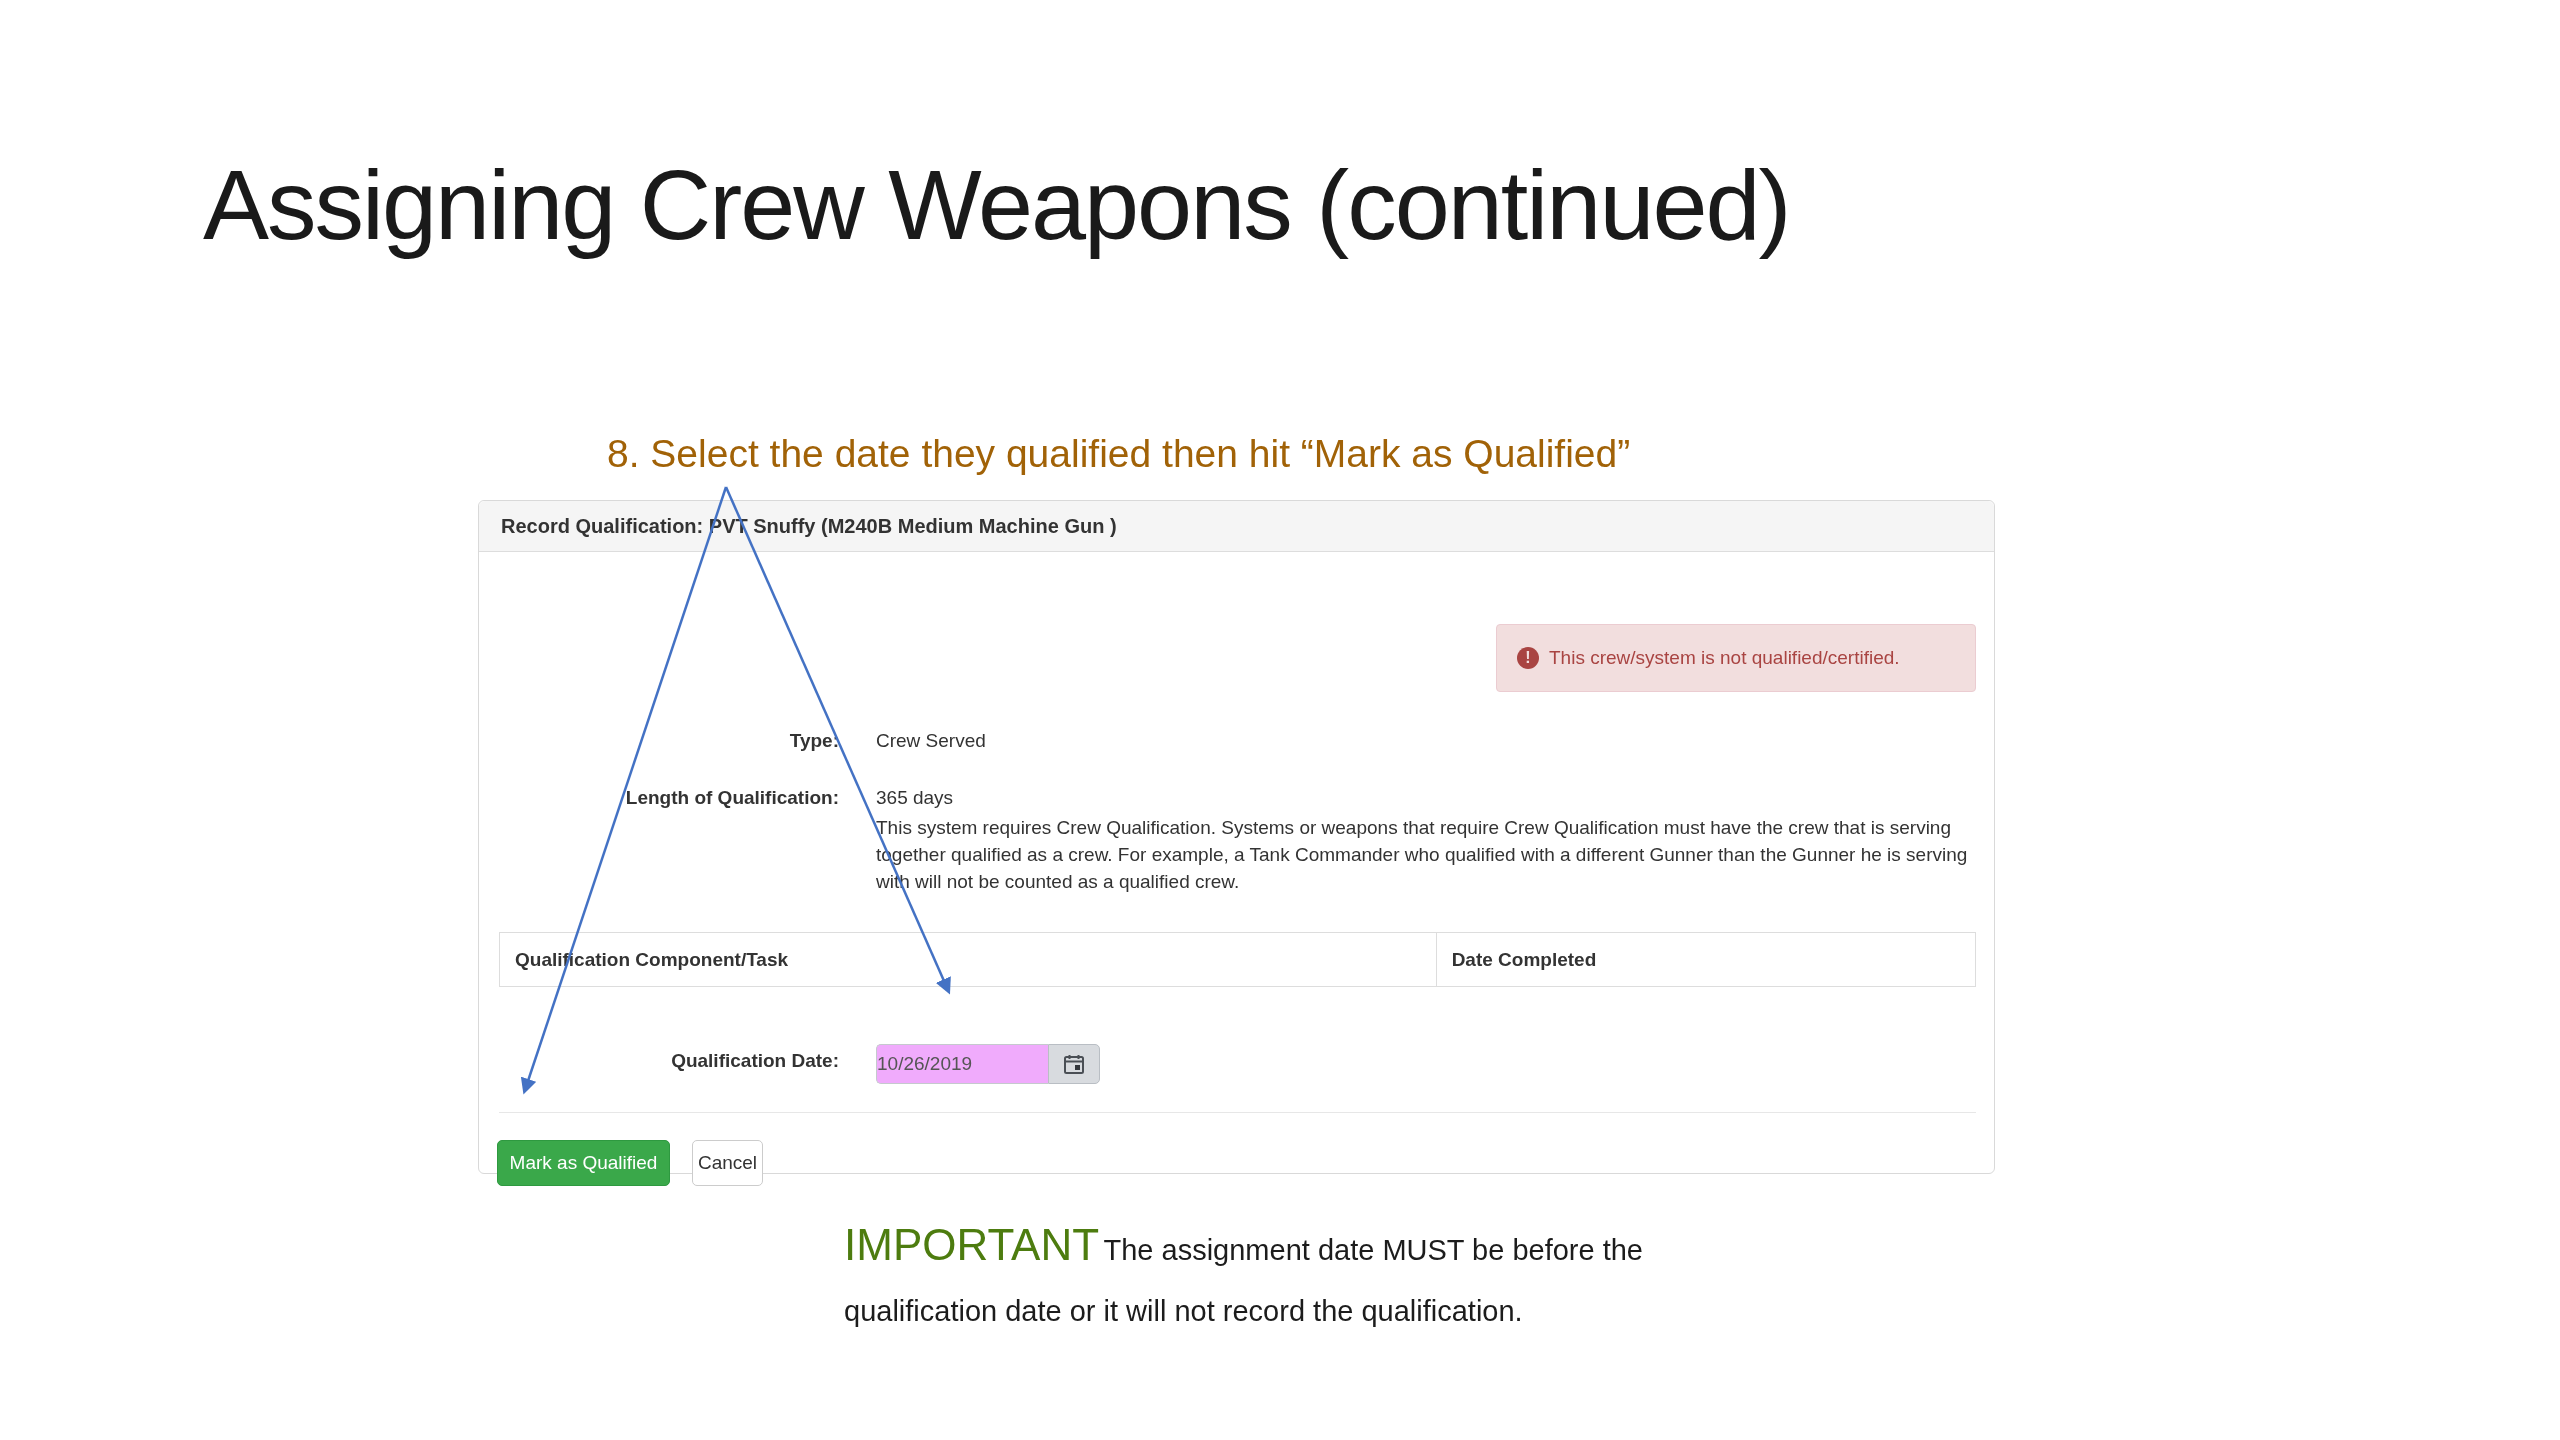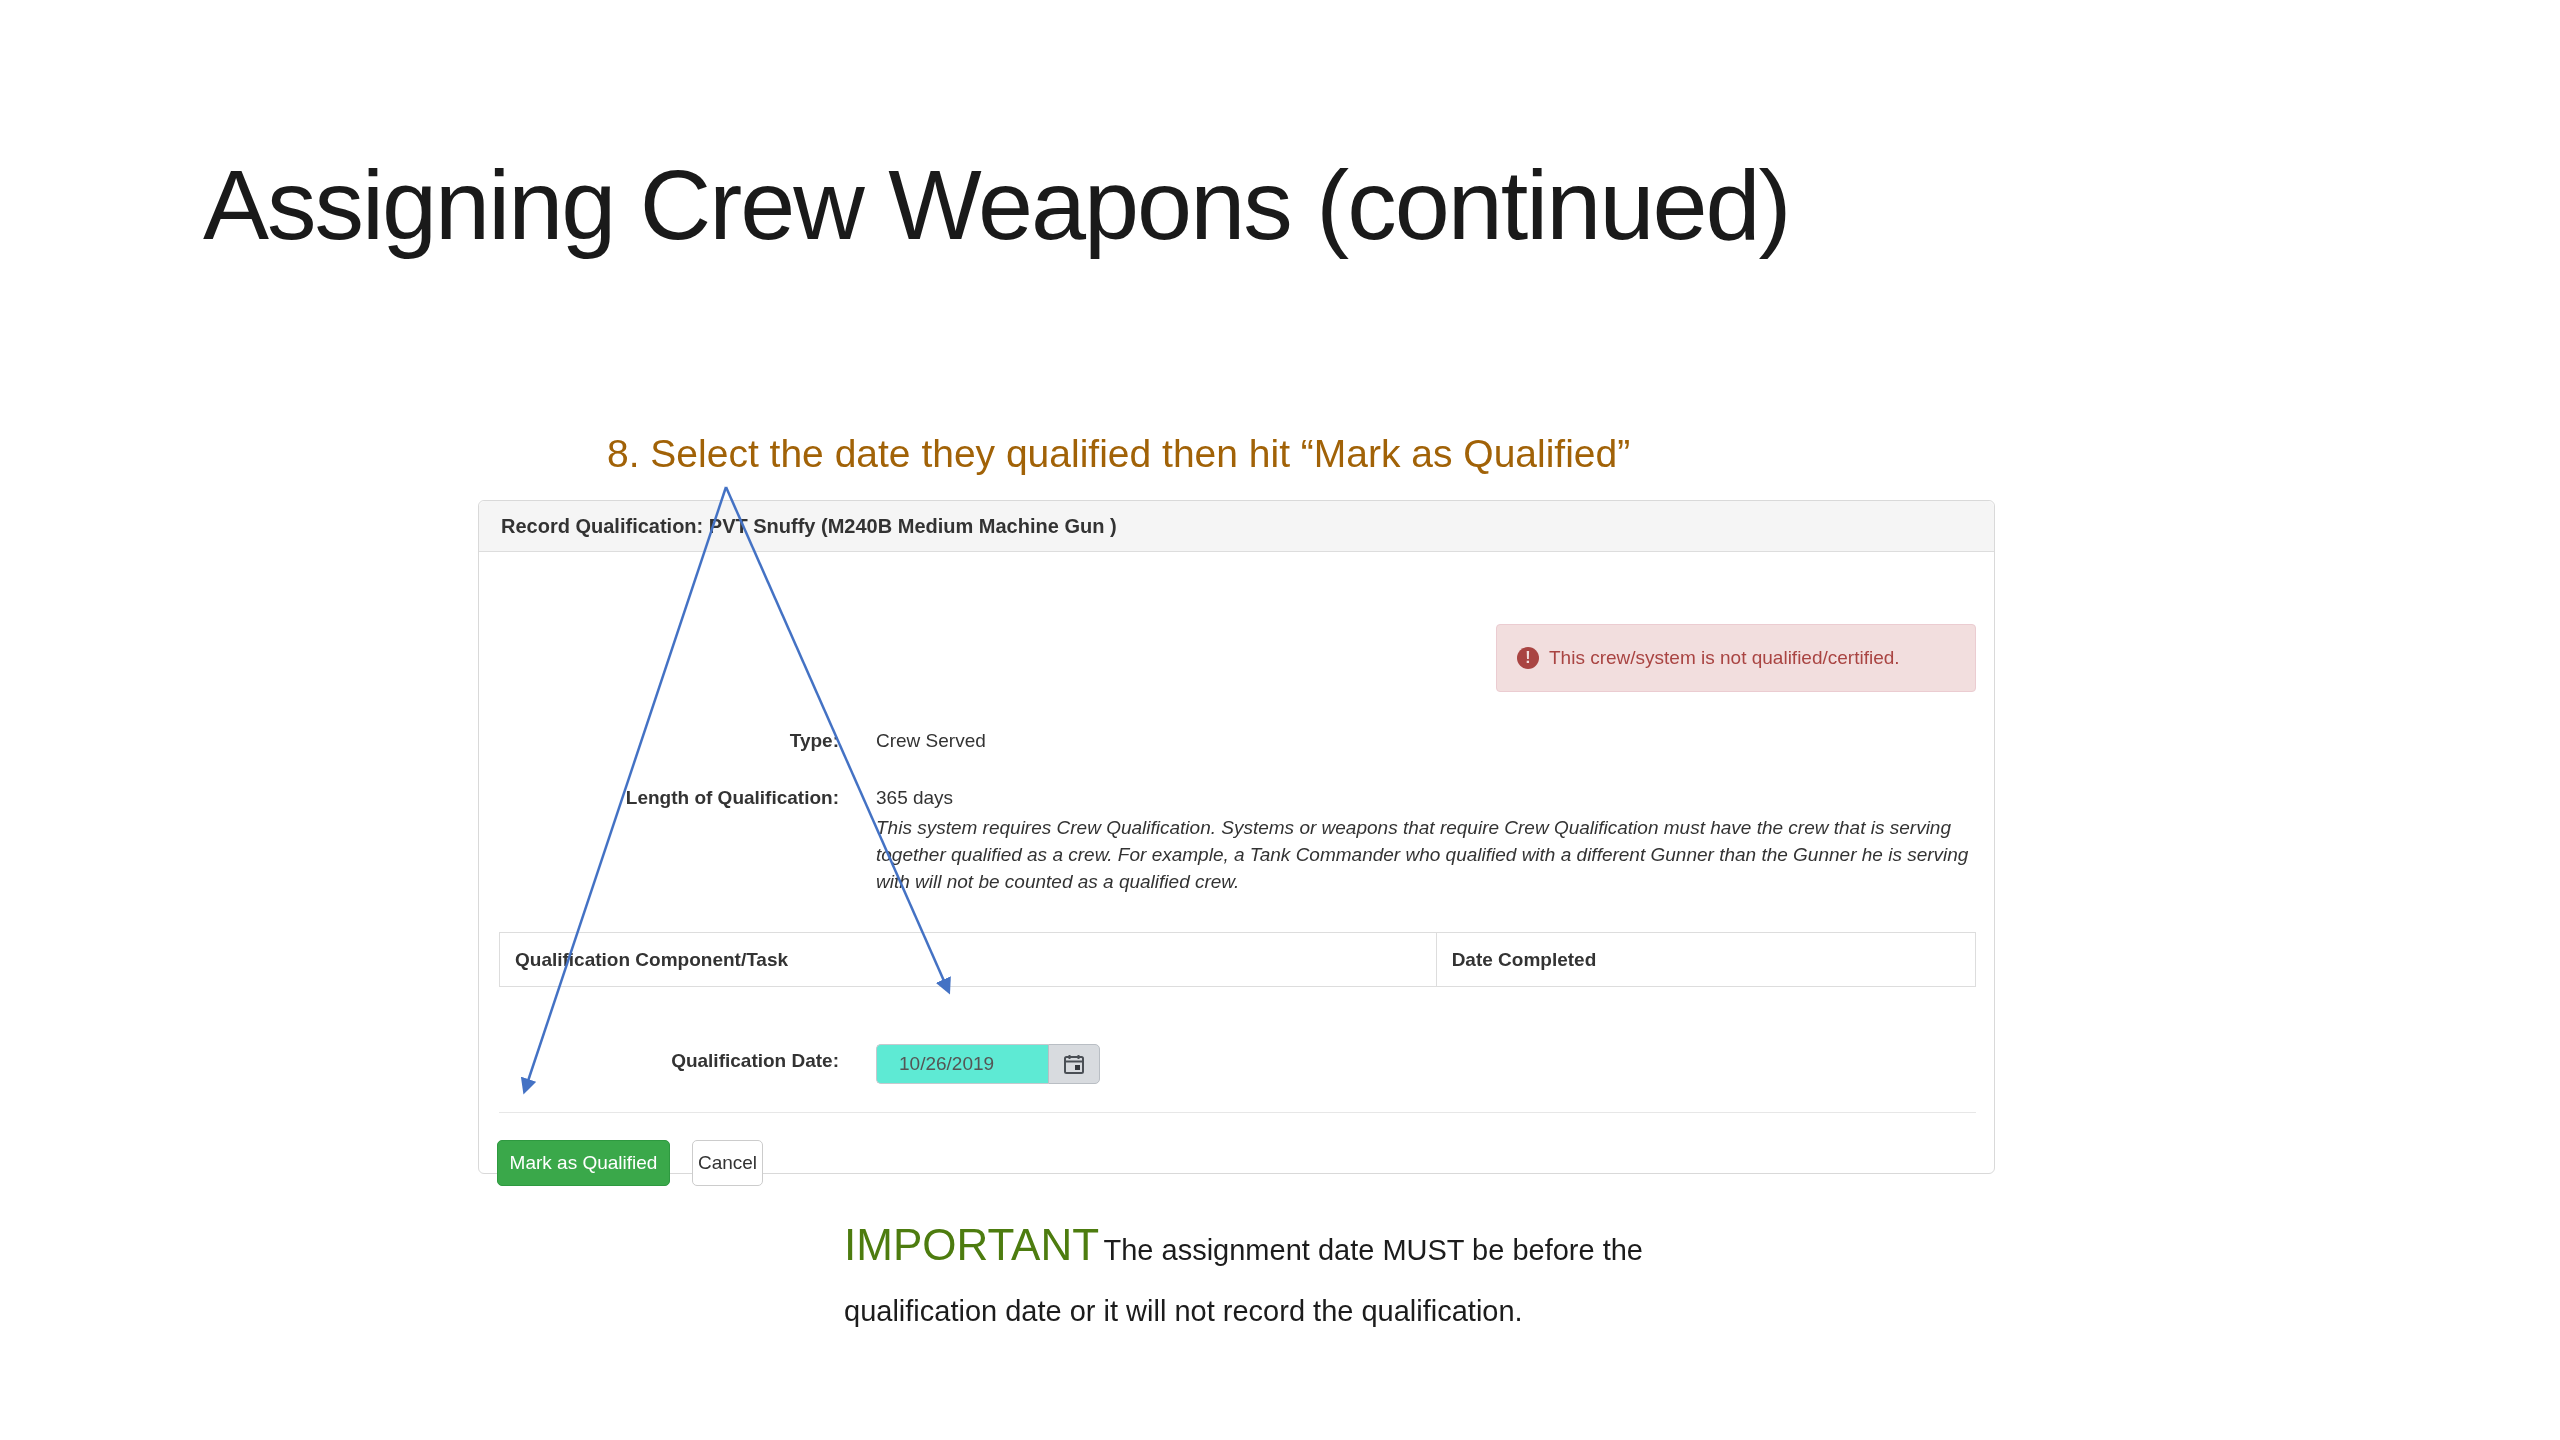--- a/index.html
+++ b/index.html
@@ -32,35 +32,35 @@
   .alert-icon{display:inline-flex;width:22px;height:22px;border-radius:50%;background:#a94442;
               color:#f2dede;font-weight:bold;font-size:16px;align-items:center;justify-content:center;
               margin-right:10px;flex:0 0 auto;}
 
   .form-row{position:absolute;left:0;display:flex;align-items:flex-start;width:100%;}
   .form-label{width:360px;text-align:right;font-weight:bold;font-size:19px;color:#333;flex:0 0 auto;}
   .form-value{margin-left:37px;font-size:19px;color:#333;}
   .row-type{top:178px;}
   .row-length{top:235px;}
   .description{position:absolute;left:397px;top:262px;width:1100px;font-size:19px;
-               line-height:27px;color:#333;font-style:italic;}
+               line-height:27px;color:#333;}
 
   .qual-table{position:absolute;left:20px;top:380px;width:1477px;height:55px;
               border:1px solid #ddd;box-sizing:border-box;display:flex;background:#fff;}
   .qual-table .col{box-sizing:border-box;padding:0 15px;display:flex;align-items:center;
                    font-size:19px;font-weight:bold;color:#333;}
   .col-task{width:63.5%;border-right:1px solid #ddd;}
   .col-date{width:36.5%;}
 
   .row-qdate{top:486px;align-items:flex-end;height:46px;}
   .row-qdate .form-label{line-height:46px;}
   .date-group{margin-left:37px;display:flex;height:40px;margin-top:3px;}
   .date-input{width:172px;height:40px;box-sizing:border-box;border:1px solid #c5c9ce;
-              border-right:none;border-radius:5px 0 0 5px;padding:0 22px;font-size:19px;color:#555;
-              font-family:"Liberation Sans",sans-serif;outline:none;background:#5eead4;}
+              border-right:none;border-radius:5px 0 0 5px;padding:0 0;font-size:19px;color:#555;
+              font-family:"Liberation Sans",sans-serif;outline:none;background:#f0abfc;}
   .cal-btn{width:52px;height:40px;box-sizing:border-box;border:1px solid #b9bec4;background:#d8dbdf;
            border-radius:0 5px 5px 0;display:flex;align-items:center;justify-content:center;cursor:pointer;}
 
   .divider{position:absolute;left:20px;top:560px;width:1477px;height:0;border-top:1px solid #e7e7e7;}
 
   .btn{position:absolute;height:46px;border-radius:5px;font-size:19px;display:flex;
        align-items:center;justify-content:center;cursor:pointer;box-sizing:border-box;}
   .btn-success{left:18px;top:588px;width:173px;background:#3aa84a;border:1px solid #2e9940;color:#fff;}
   .btn-cancel{left:213px;top:588px;width:71px;background:#fff;border:1px solid #ccc;color:#333;}
 </style>

